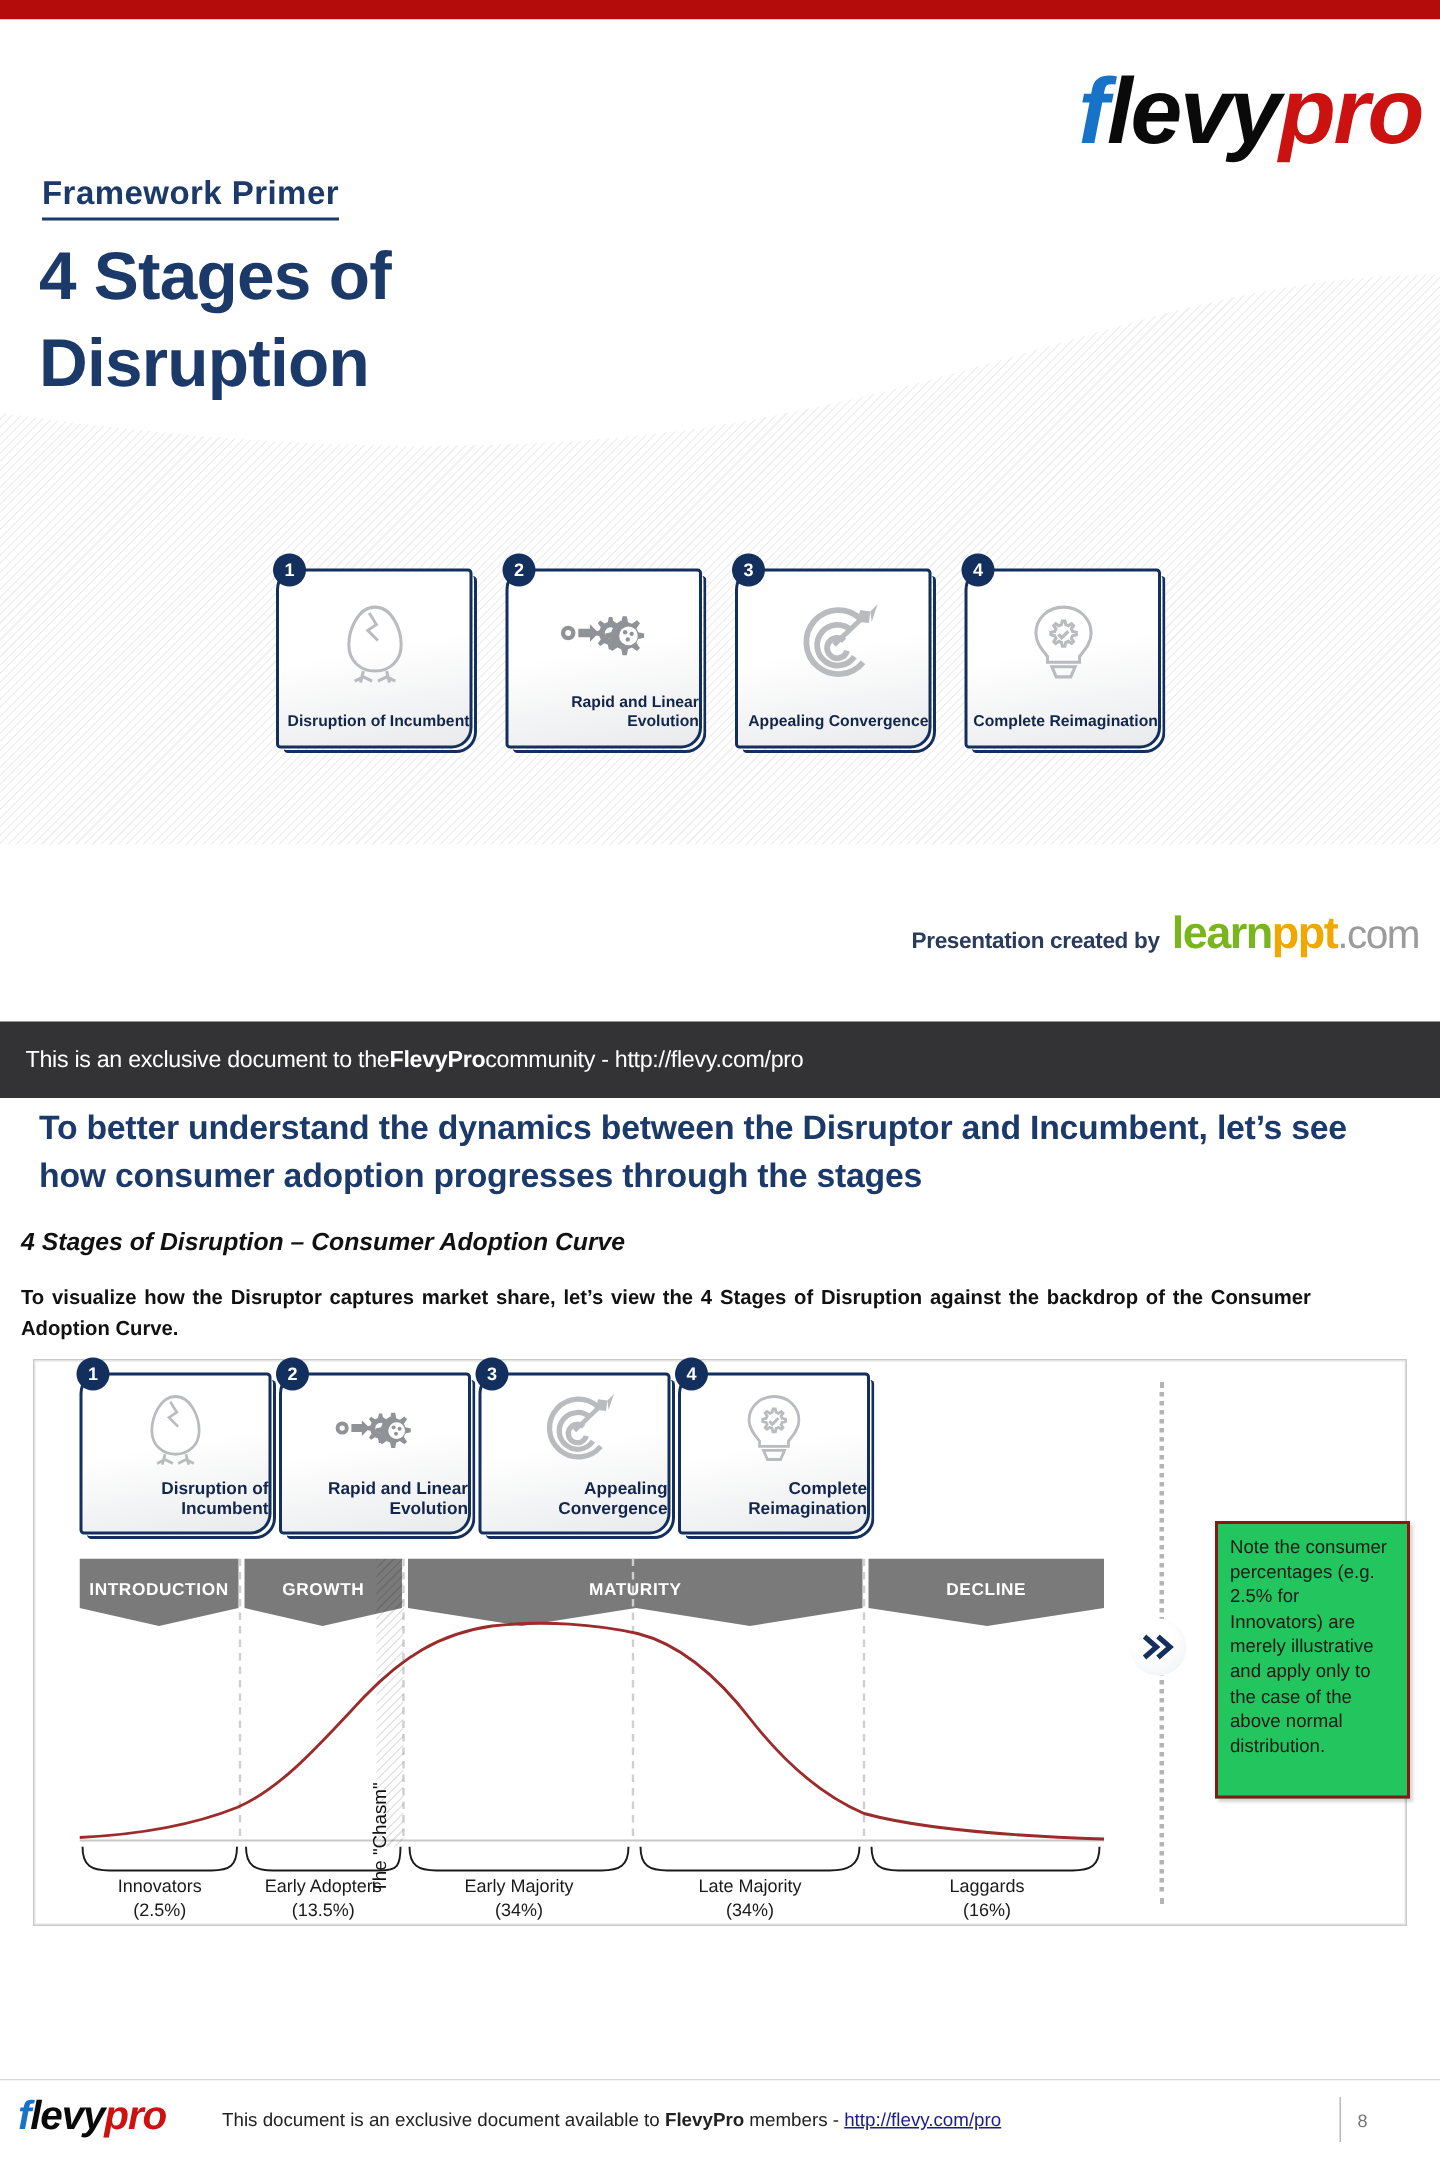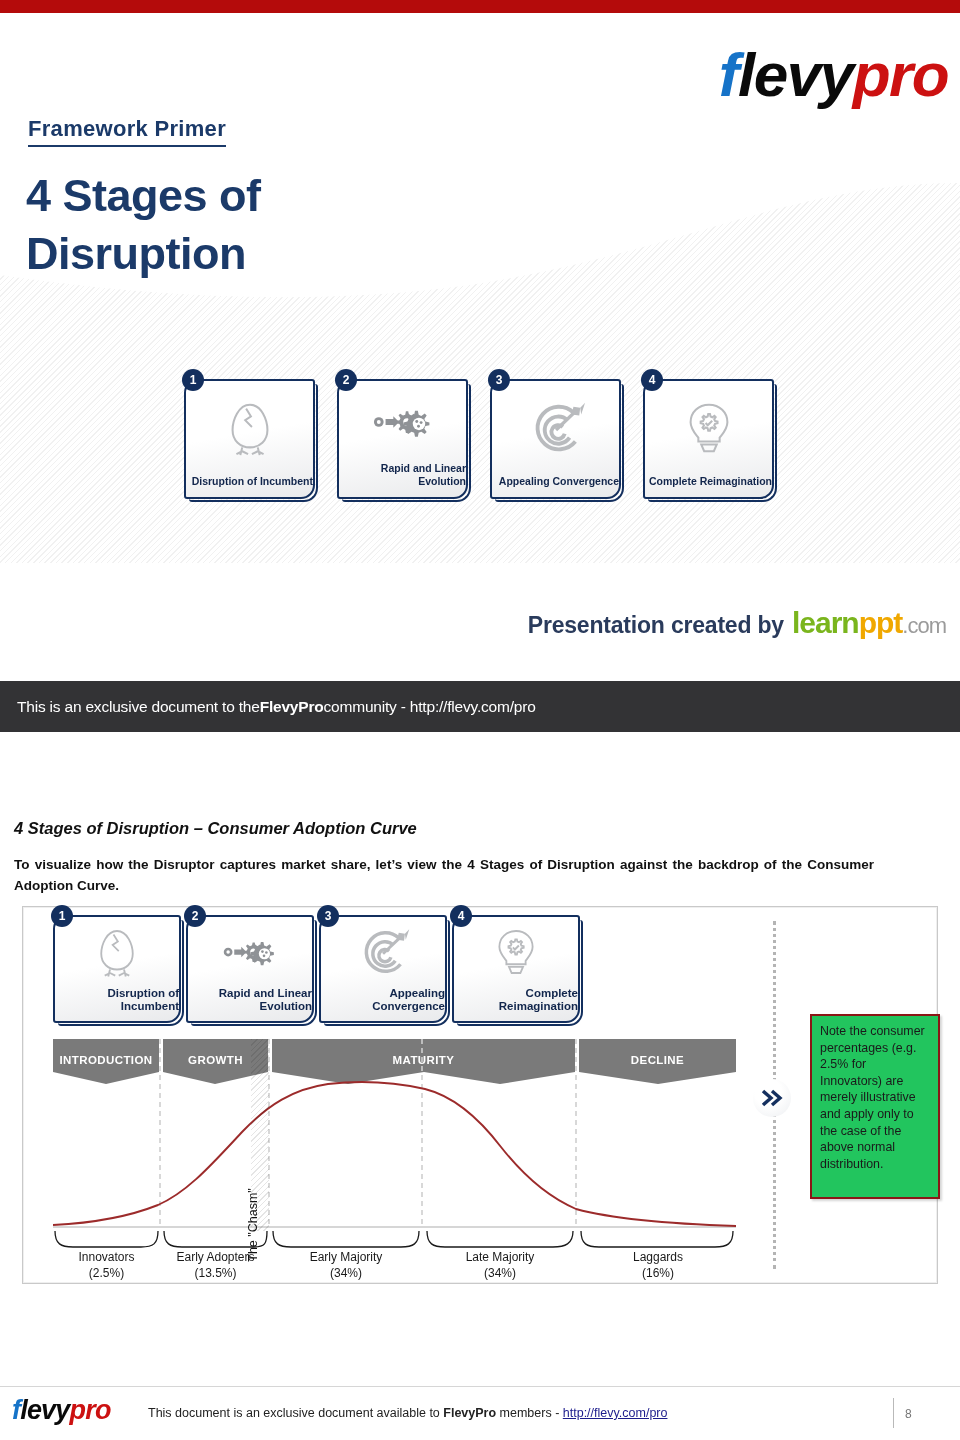--- a/index.html
+++ b/index.html
@@ -49,21 +49,21 @@
 
   .logo-main { right: 12px; top: 26px; font-size: 62px; }
 
   .framework-primer {
     position: absolute; left: 28px; top: 103px;
     font-size: 22px; font-weight: bold; color: #1b3a69;
     border-bottom: 2.5px solid #1b3a69; padding-bottom: 3px;
     letter-spacing: 0.3px;
   }
   .slide-title {
-    position: absolute; left: 26px; top: 154px; width: 460px;
+    position: absolute; left: 26px; top: 142px; width: 460px;
     font-size: 45px; font-weight: bold; color: #1b3a69;
     line-height: 1.28; letter-spacing: -0.5px;
   }
 
   
   .stage-row { position: absolute; display: flex; }
   .stage-card {
     position: relative; background: linear-gradient(170deg,#ffffff 0%,#ffffff 45%,#e9eaec 100%);
     border: 2.5px solid #132f5e;
     border-radius: 14px 3px 14px 3px;
@@ -98,28 +98,28 @@
   .stage-row-top .stage-card { width: 131px; height: 120px; padding-bottom: 6px; }
   .stage-row-top .stage-label { font-size: 10.5px; padding-bottom: 4px; }
   .stage-row-top .stage-icon svg { width: 62px; height: 62px; }
 
   
   .credit {
     position: absolute; right: 14px; top: 606px;
     display: flex; align-items: baseline; white-space: nowrap;
   }
   .credit-text {
-    font-size: 23px; font-weight: bold; color: #2a3b5c; letter-spacing: -0.2px;
+    font-size: 15px; font-weight: bold; color: #2a3b5c; letter-spacing: -0.2px;
   }
   .learnppt {
     font-size: 30px; font-weight: bold; letter-spacing: -1px; margin-left: 8px;
   }
   .learnppt .learn { color: #7ab51d; }
   .learnppt .ppt { color: #f0a800; }
-  .learnppt .dotcom { color: #9b9b9b; font-size: 22px; font-weight: normal; }
+  .learnppt .dotcom { color: #9b9b9b; font-size: 27px; font-weight: normal; }
 
   
   .dark-banner {
     position: absolute; left: 0; top: 681px; width: 960px; height: 51px;
     background: #333335; color: #ffffff;
     display: flex; align-items: center; padding-left: 17px;
     font-size: 15.5px; letter-spacing: -0.2px;
   }
   .dark-banner b { font-weight: bold; }
 
@@ -341,20 +341,21 @@
     <span class="credit-text">Presentation created by</span>
     <span class="learnppt"><span class="learn">learn</span><span class="ppt">ppt</span><span class="dotcom">.com</span></span>
   </div>
 
   <div class="dark-banner">
     <span>This is an exclusive document to the </span>
       <b>FlevyPro</b>
       <span> community - http://flevy.com/pro</span>
   </div>
 
+  <div class="headline">To better understand the dynamics between the Disruptor and Incumbent, let’s see how consumer adoption progresses through the stages</div>
 
   <div class="section-head">4 Stages of Disruption – Consumer Adoption Curve</div>
   <div class="section-body">To visualize how the Disruptor captures market share, let’s view the 4 Stages of Disruption against the backdrop of the Consumer Adoption Curve.</div>
 
   <div class="chart-panel">
 
     <div class="stage-row stage-row-low">
 
       <div class="stage-card">
         <div class="stage-num">1</div>

